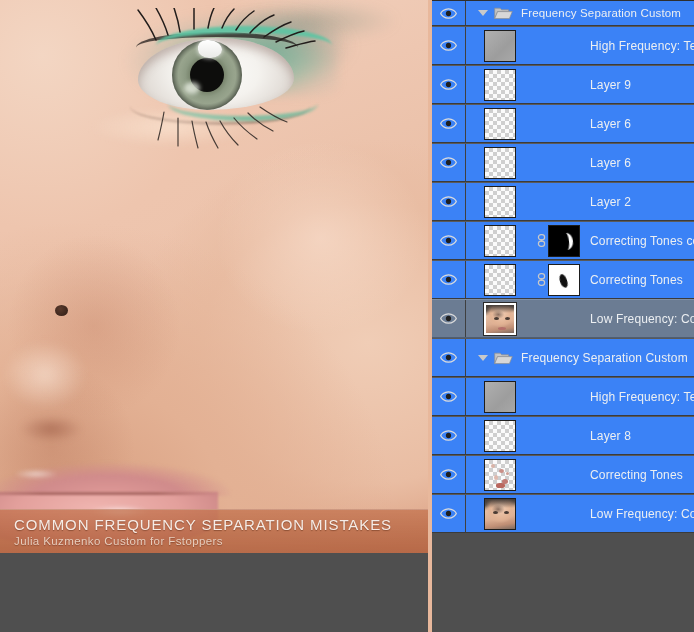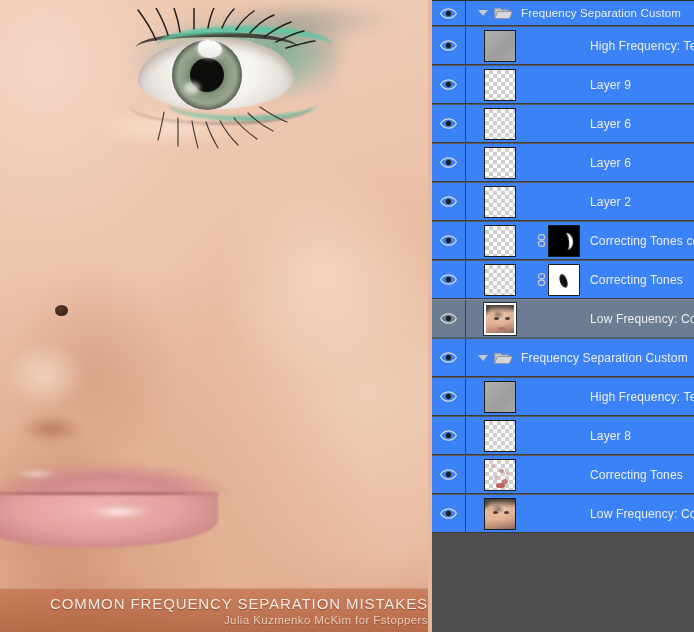--- a/index.html
+++ b/index.html
@@ -4,21 +4,21 @@
 <style>
   html,body{margin:0;padding:0;background:#4f4f4f;}
   body{
     width:694px;height:632px;overflow:hidden;
     font-family:"Liberation Sans", sans-serif;
     -webkit-font-smoothing:antialiased;
   }
   .app{position:relative;width:694px;height:632px;display:flex;}
 
   
-  .canvas{position:relative;width:428px;height:632px;overflow:hidden;background:#e8c4ad;text-align:right;}
+  .canvas{position:relative;width:428px;height:553px;overflow:hidden;background:#e8c4ad;}
   .photo{position:absolute;inset:0;}
 
   
   .skin{
     position:absolute;inset:0;
     background:
       radial-gradient(120% 90% at 18% 96%, #d79d7e 0%, #e3b194 30%, rgba(227,177,148,0) 62%),
       radial-gradient(70% 46% at 86% 62%, #f0cdb6 0%, #e9bda3 55%, rgba(233,189,163,0) 80%),
       radial-gradient(90% 70% at 10% 10%, #f3d6c3 0%, #eec5ae 45%, rgba(238,197,174,0) 80%),
       linear-gradient(160deg,#f2d3c0 0%, #eec7b1 28%, #e9bda4 55%, #e2ac90 78%, #d99d7f 100%);
@@ -265,21 +265,21 @@
         <div class="lipLower"></div>
         <div class="lipLine"></div>
         <div class="lipGloss"></div>
         <div class="lipGloss2"></div>
       </div>
       <div class="chin"></div>
     </div>
 
     <div class="caption">
       <div class="caption-title">COMMON FREQUENCY SEPARATION MISTAKES</div>
-      <div class="caption-sub">Julia Kuzmenko McKim for Fstoppers</div>
+      <div class="caption-sub">Julia Kuzmenko Custom for Fstoppers</div>
     </div>
   </div>
 
   <div class="panel">
     <div class="rows" id="rows">
         <div class="row first">
           <div class="eyecell">
   <svg class="eye-ico" viewBox="0 0 17 11">
     <path d="M8.5 0.8 C12.6 0.8 15.9 4 16.3 5.5 C15.9 7 12.6 10.2 8.5 10.2 C4.4 10.2 1.1 7 0.7 5.5 C1.1 4 4.4 0.8 8.5 0.8 Z" fill="none" stroke="#dcdcdc" stroke-width="1.2"></path>
     <ellipse cx="8.5" cy="5.5" rx="2.6" ry="2.8" fill="#1f1f1f"></ellipse>

